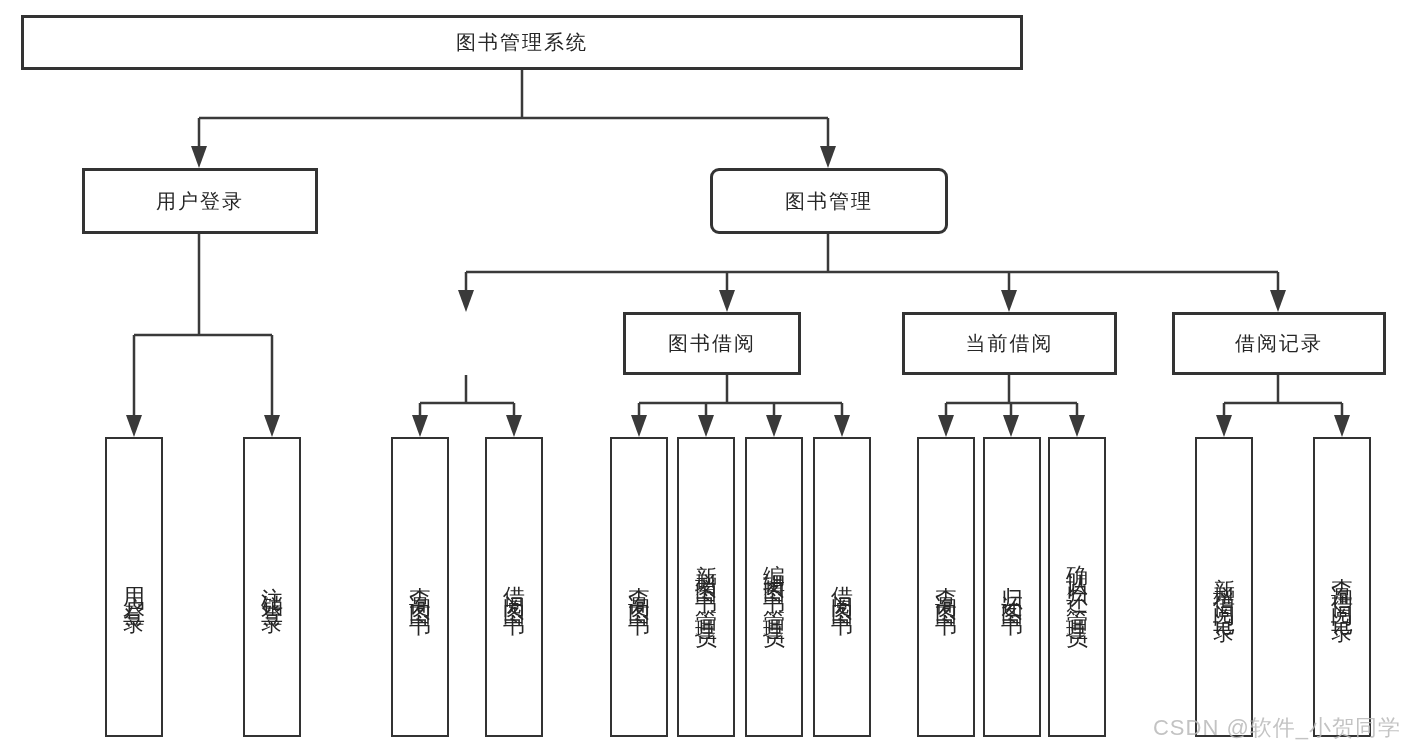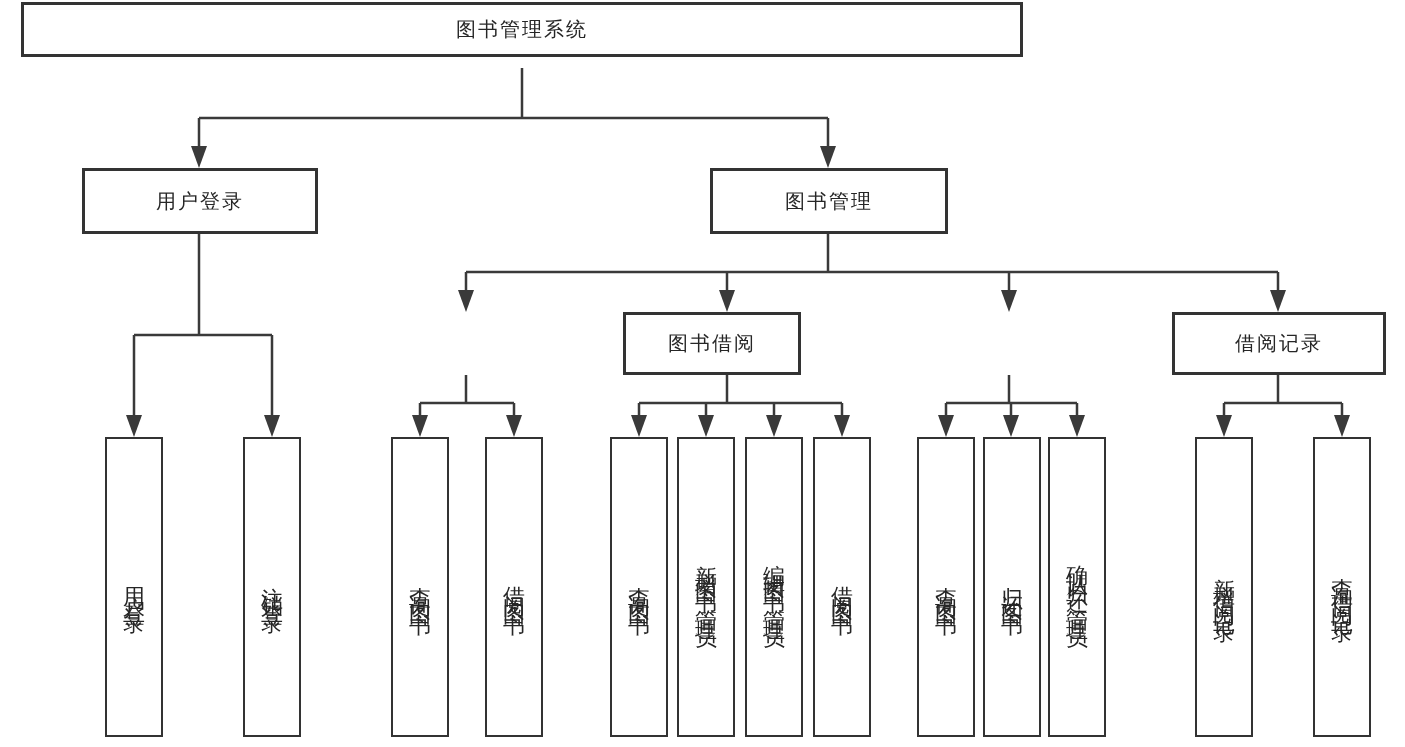--- a/index.html
+++ b/index.html
@@ -109,26 +109,27 @@
       <polygon points="766,415 782,415 774,437"></polygon>
       <polygon points="834,415 850,415 842,437"></polygon>
       <polygon points="938,415 954,415 946,437"></polygon>
       <polygon points="1003,415 1019,415 1011,437"></polygon>
       <polygon points="1069,415 1085,415 1077,437"></polygon>
       <polygon points="1216,415 1232,415 1224,437"></polygon>
       <polygon points="1334,415 1350,415 1342,437"></polygon>
     </g>
   </svg>
 
-  <div class="box" style="left:21px; top:2px; width:1002px; height:55px;">图书管理系统</div>
+  <div class="box" style="left:21px; top:15px; width:1002px; height:55px;">图书管理系统</div>
 
   <div class="box" style="left:82px; top:168px; width:236px; height:66px;">用户登录</div>
-  <div class="box" style="left:710px; top:168px; width:238px; height:66px;">图书管理</div>
+  <div class="box" style="left:710px; top:168px; width:238px; height:66px;border-radius:9px;">图书管理</div>
 
   <div class="box" style="left:623px; top:312px; width:178px; height:63px;">图书借阅</div>
+  <div class="box" style="left:902px; top:312px; width:215px; height:63px;">当前借阅</div>
   <div class="box" style="left:1172px; top:312px; width:214px; height:63px;">借阅记录</div>
 
   <div class="vbox" style="left:105px; top:437px; width:58px; height:300px;">
     <span class="vtext">用户登录</span>
   </div>
   <div class="vbox" style="left:243px; top:437px; width:58px; height:300px;">
     <span class="vtext">注销登录</span>
   </div>
 
   <div class="vbox" style="left:391px; top:437px; width:58px; height:300px;">
@@ -161,14 +162,15 @@
     <span class="vtext">确认归还（管理员）</span>
   </div>
 
   <div class="vbox" style="left:1195px; top:437px; width:58px; height:300px;">
     <span class="vtext">新增借阅记录</span>
   </div>
   <div class="vbox" style="left:1313px; top:437px; width:58px; height:300px;">
     <span class="vtext">查询借阅记录</span>
   </div>
 
+  <div class="watermark">CSDN @软件_小贺同学</div>
 
 </div>
 
 </body></html>

